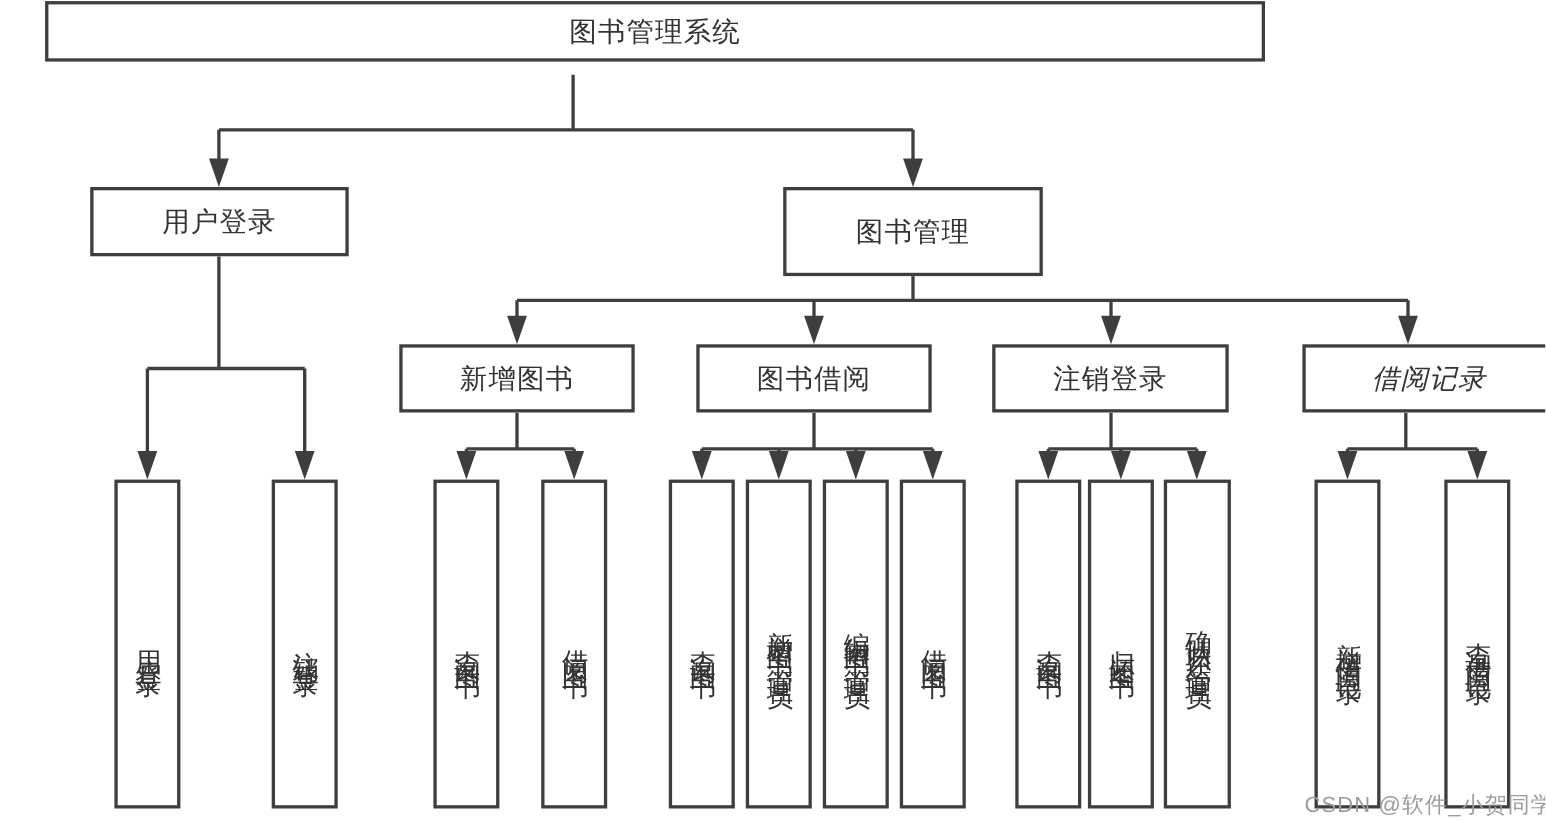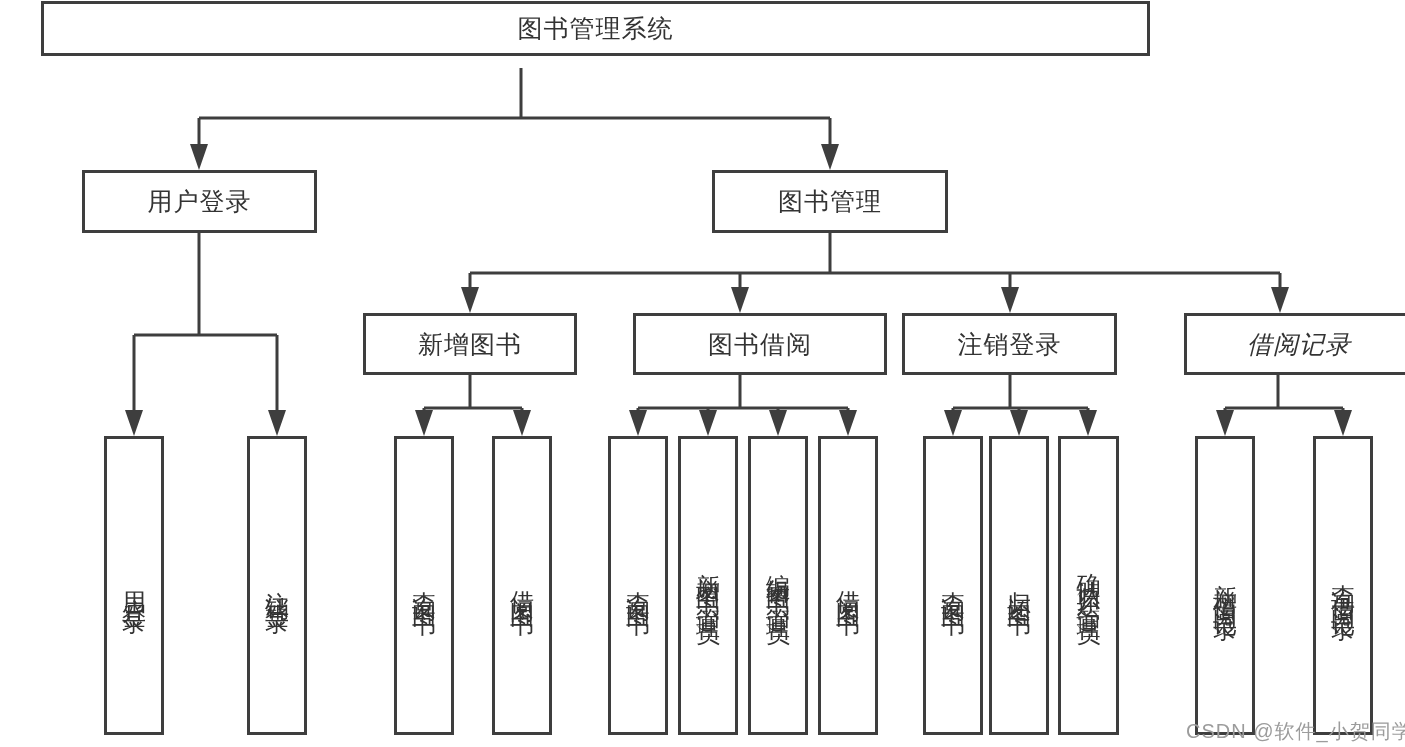--- a/index.html
+++ b/index.html
@@ -67,24 +67,24 @@
       <polygon points="1010,410 1028,410 1019,436"></polygon>
       <polygon points="1079,410 1097,410 1088,436"></polygon>
       <polygon points="1216,410 1234,410 1225,436"></polygon>
       <polygon points="1334,410 1352,410 1343,436"></polygon>
     </g>
   </svg>
 
   <div class="box" style="left:21px;top:1px;width:1109px;height:55px;margin-left:20px;">图书管理系统</div>
 
   <div class="box" style="left:82px;top:170px;width:235px;height:63px;">用户登录</div>
-  <div class="box" style="left:712px;top:170px;width:236px;height:63px;">图书管理</div>
+  <div class="box" style="left:712px;top:170px;width:236px;height:81px;">图书管理</div>
 
   <div class="box" style="left:363px;top:313px;width:214px;height:62px;">新增图书</div>
-  <div class="box" style="left:633px;top:313px;width:254px;height:62px;">图书借阅</div>
+  <div class="box" style="left:633px;top:313px;width:214px;height:62px;">图书借阅</div>
   <div class="box" style="left:902px;top:313px;width:215px;height:62px;">注销登录</div>
   <div class="box" style="left:1184px;top:313px;width:230px;height:62px;font-style:italic;">借阅记录</div>
 
   <div class="box leaf" style="left:104px;top:436px;width:60px;height:299px;">用户登录</div>
   <div class="box leaf" style="left:247px;top:436px;width:60px;height:299px;">注销登录</div>
 
   <div class="box leaf" style="left:394px;top:436px;width:60px;height:299px;">查询图书</div>
   <div class="box leaf" style="left:492px;top:436px;width:60px;height:299px;">借阅图书</div>
 
   <div class="box leaf" style="left:608px;top:436px;width:60px;height:299px;">查询图书</div>

